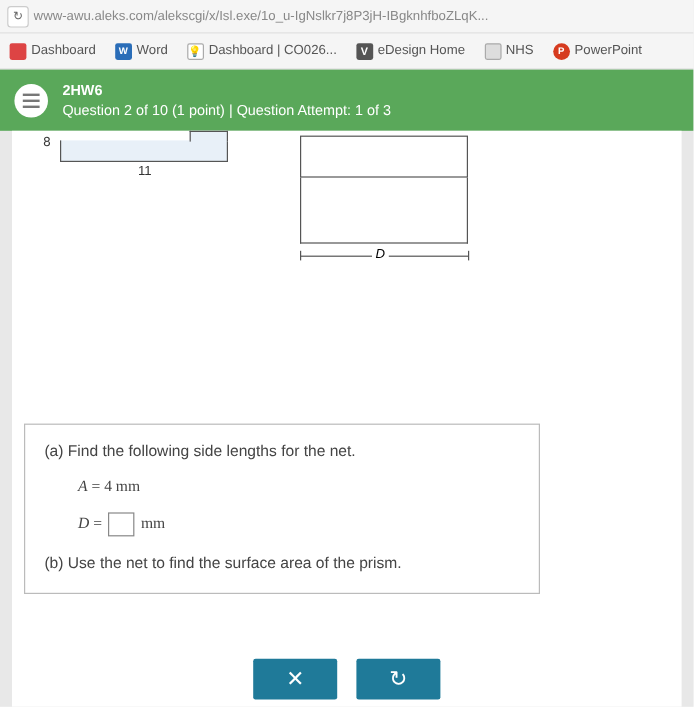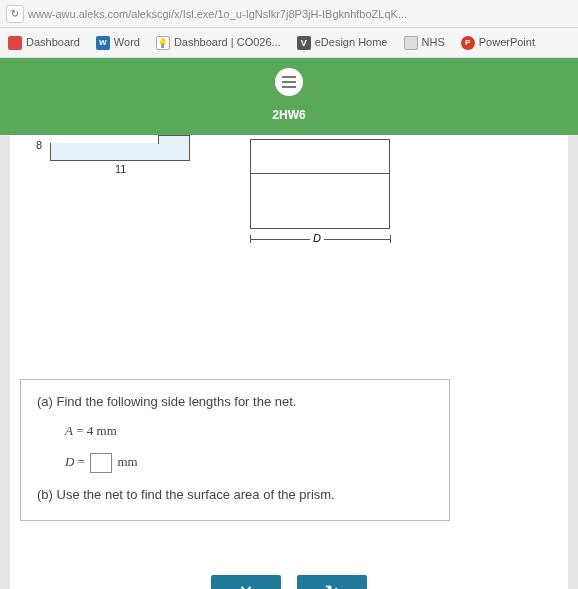--- a/index.html
+++ b/index.html
@@ -50,21 +50,20 @@
 .ic-v { background:#555; color:#fff; font-size:9px; text-align:center; line-height:14px; font-weight:bold;}
 .ic-nhs { background:#ddd; border:1px solid #aaa;}
 .ic-pp { background:#d63b1f; border-radius:50%; color:#fff; font-size:8px; text-align:center; line-height:14px; font-weight:bold;}
 .green-bar {
   background: #5aa85a;
   color: #fff;
   padding: 10px 12px;
   display: flex;
   align-items: center;
   gap: 12px;
-  flex-direction: column;
 }
 .menu-icon {
   width: 28px; height: 28px;
   background: #fff;
   border-radius: 50%;
   display: flex;
   flex-direction: column;
   justify-content: center;
   align-items: center;
   gap: 3px;
@@ -170,20 +169,21 @@
 </div>
 
 <div class="green-bar">
   <div class="menu-icon">
     <span></span>
       <span></span>
       <span></span>
   </div>
   <div class="green-text">
     <div class="green-title">2HW6</div>
+    <div>Question 2 of 10 (1 point)  |  Question Attempt: 1 of 3</div>
   </div>
 </div>
 
 <div class="content">
 
   <div class="figrow">
     <div class="net-fig">
       <div class="net-rect"></div>
       <span class="lbl8">8</span>
       <span class="lbl11">11</span>

